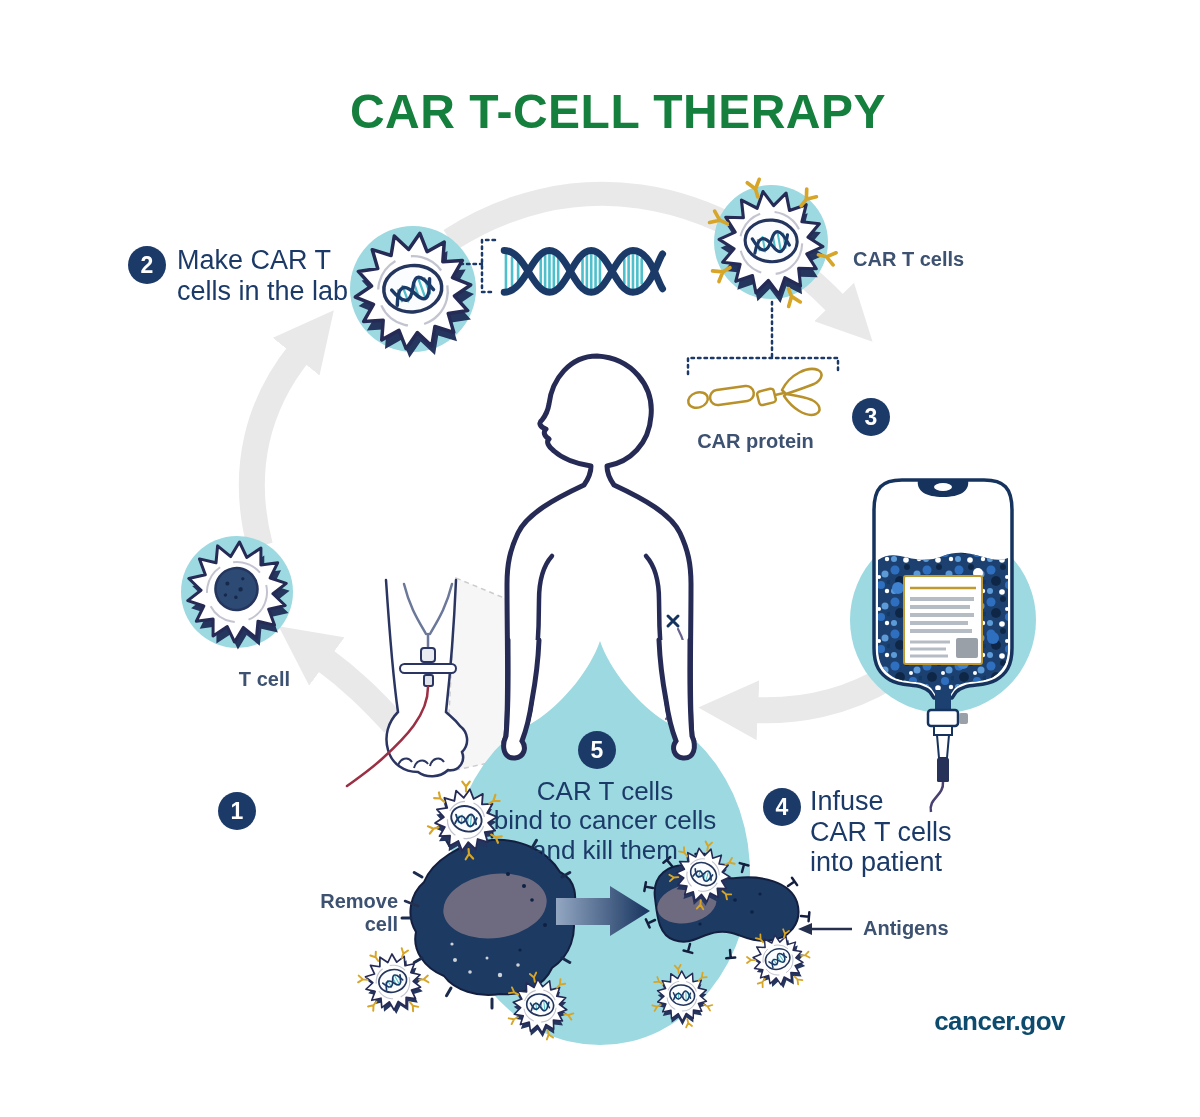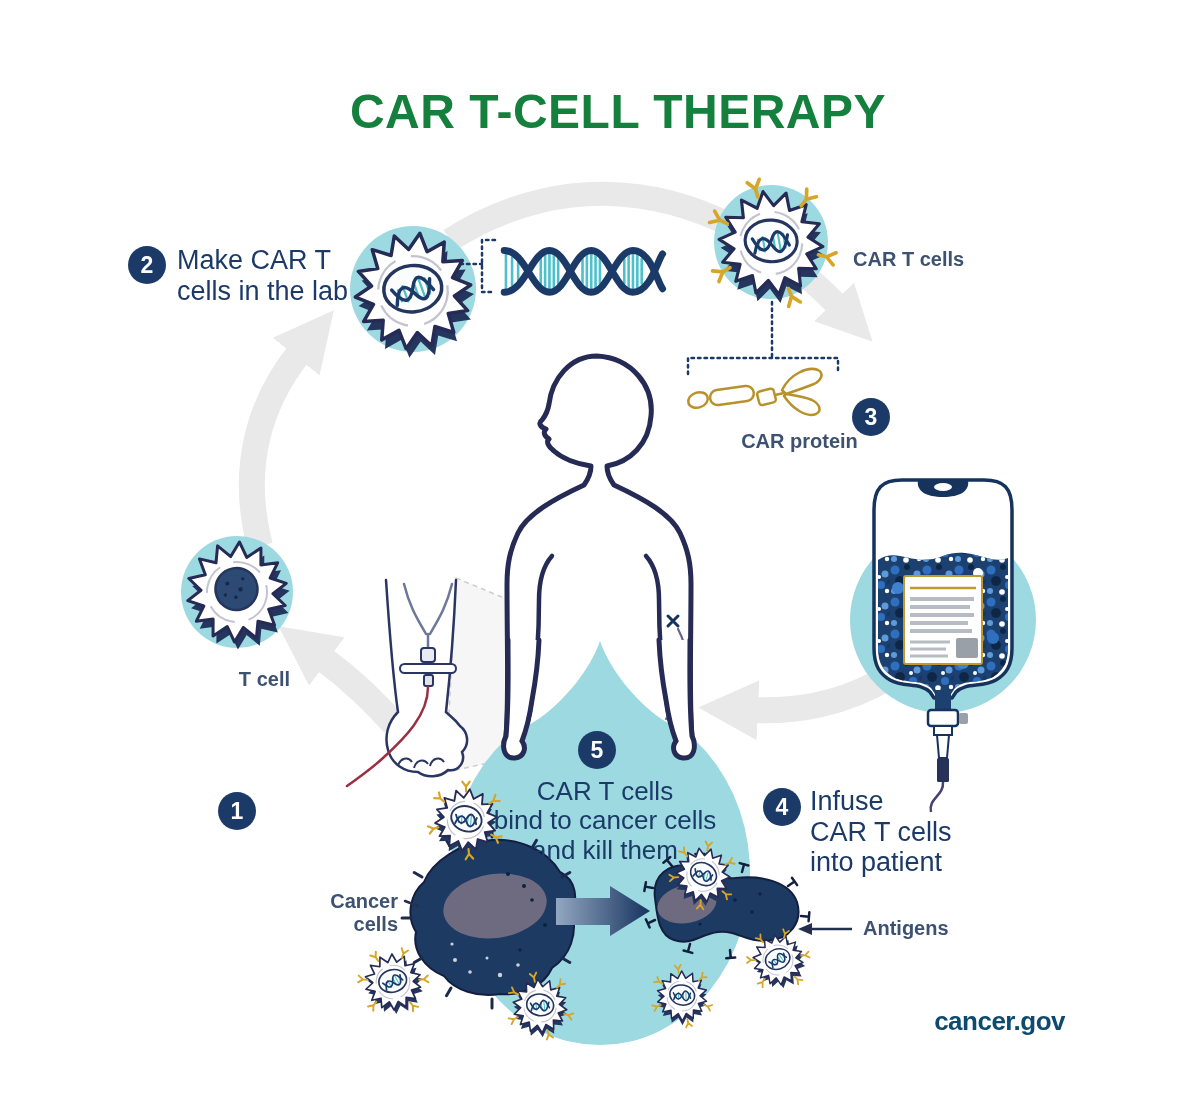--- a/index.html
+++ b/index.html
@@ -292,20 +292,20 @@
 <div class="step-label" style="left:810px;top:786px;">Infuse
 CAR T cells
 into patient</div>
 
 <div class="badge" style="left:578px;top:731px;">5</div>
 <div class="step-label center" style="left:455px;top:777px;width:300px;font-size:26px;">CAR T cells
 bind to cancer cells
 and kill them</div>
 
 <div class="small-label" style="left:853px;top:248px;">CAR T cells</div>
-<div class="small-label" style="left:693px;top:430px;width:125px;text-align:center;margin-left:44px;">CAR protein</div>
+<div class="small-label" style="left:693px;top:430px;width:125px;text-align:center;">CAR protein</div>
 <div class="small-label" style="left:185px;top:668px;width:105px;text-align:right;">T cell</div>
-<div class="small-label" style="left:283px;top:890px;width:115px;text-align:right;">Cancer cells</div>
+<div class="small-label" style="left:283px;top:890px;width:115px;text-align:right;">Remove cell</div>
 <div class="small-label" style="left:863px;top:917px;">Antigens</div>
 
 <div class="source">cancer.gov</div>
 
 </div>
 
 </body></html>

